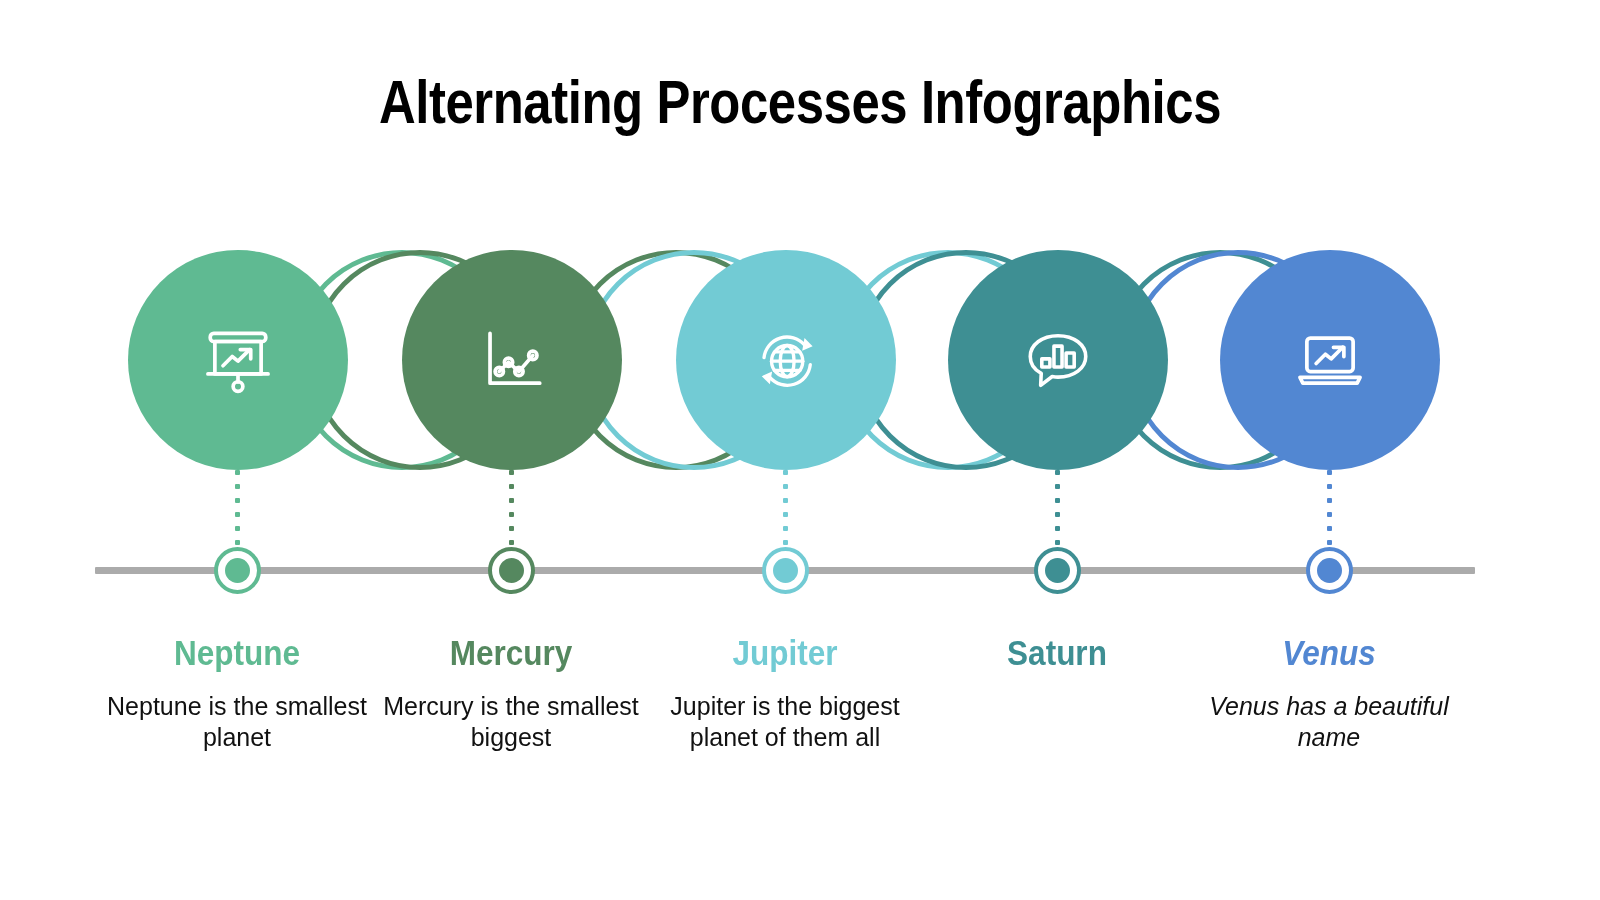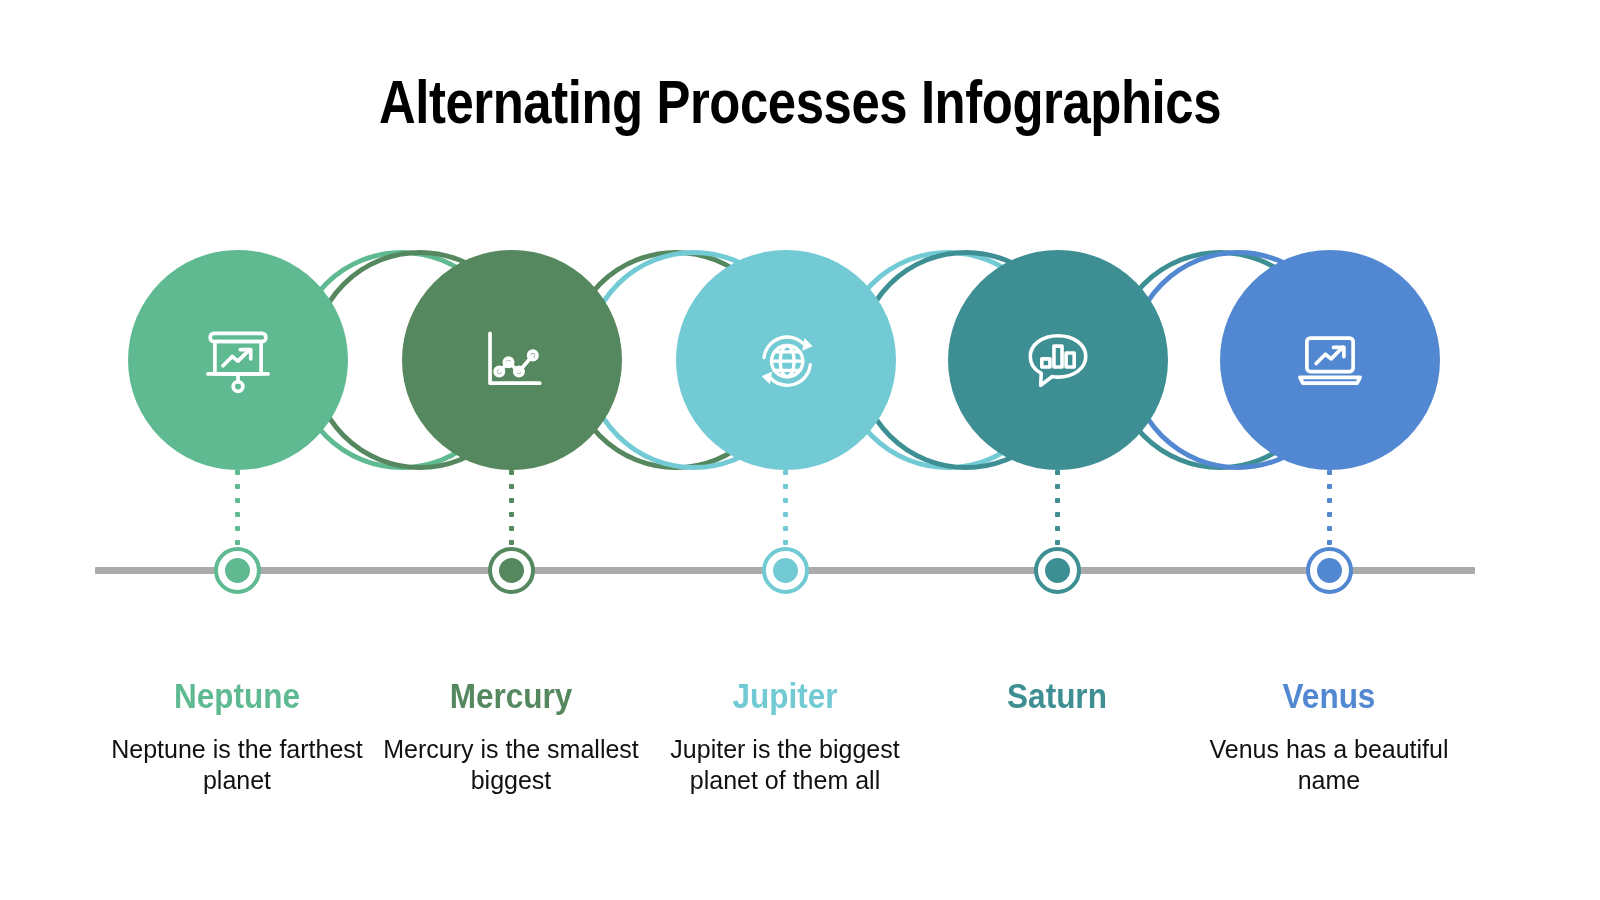--- a/index.html
+++ b/index.html
@@ -116,21 +116,20 @@
     height:25px;
     border-radius:50%;
   }
 
   
   .text-block {
     position:absolute;
     top:632px;
     width:300px;
     text-align:center;
-    margin-top:43px;
   }
   .step-title {
     font-family:"Liberation Sans", sans-serif;
     font-weight:bold;
     font-size:35px;
     line-height:42px;
     transform:scaleX(0.90);
     white-space:nowrap;
   }
   .step-desc {
@@ -289,32 +288,32 @@
         <span style="background: rgb(62, 143, 147);"></span>
       </div>
       <div class="marker" style="left: 1306px; border-color: rgb(82, 135, 210);">
         <span style="background: rgb(82, 135, 210);"></span>
       </div>
     </div>
 
   <div id="text-layer">
       <div class="text-block" style="left: 87px;">
         <div class="step-title" style="color: rgb(95, 186, 146);">Neptune</div>
-        <div class="step-desc">Neptune is the farthest planet</div>
+        <div class="step-desc">Neptune is the smallest planet</div>
       </div>
       <div class="text-block" style="left: 361px; text-align: center;">
         <div class="step-title" style="color: rgb(85, 136, 95);">Mercury</div>
         <div class="step-desc">Mercury is the smallest biggest</div>
       </div>
       <div class="text-block" style="left: 635px;">
         <div class="step-title" style="color: rgb(114, 203, 212);">Jupiter</div>
         <div class="step-desc">Jupiter is the biggest planet of them all</div>
       </div>
       <div class="text-block" style="left: 907px;">
         <div class="step-title" style="color: rgb(62, 143, 147);">Saturn</div>
       </div>
-      <div class="text-block" style="left: 1179px;">
+      <div class="text-block" style="left: 1179px; font-style: italic;">
         <div class="step-title" style="color: rgb(82, 135, 210);">Venus</div>
         <div class="step-desc">Venus has a beautiful name</div>
       </div>
     </div>
 
 </div>
 
 </body></html>

